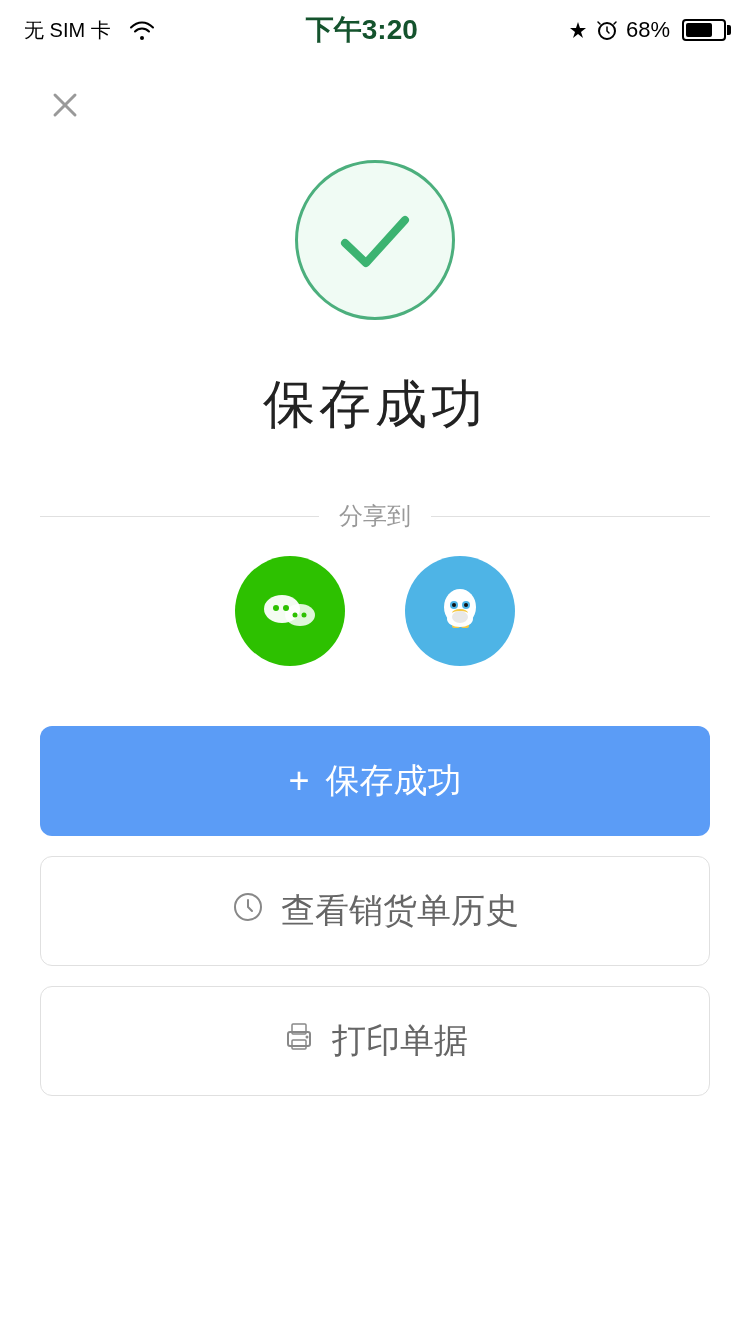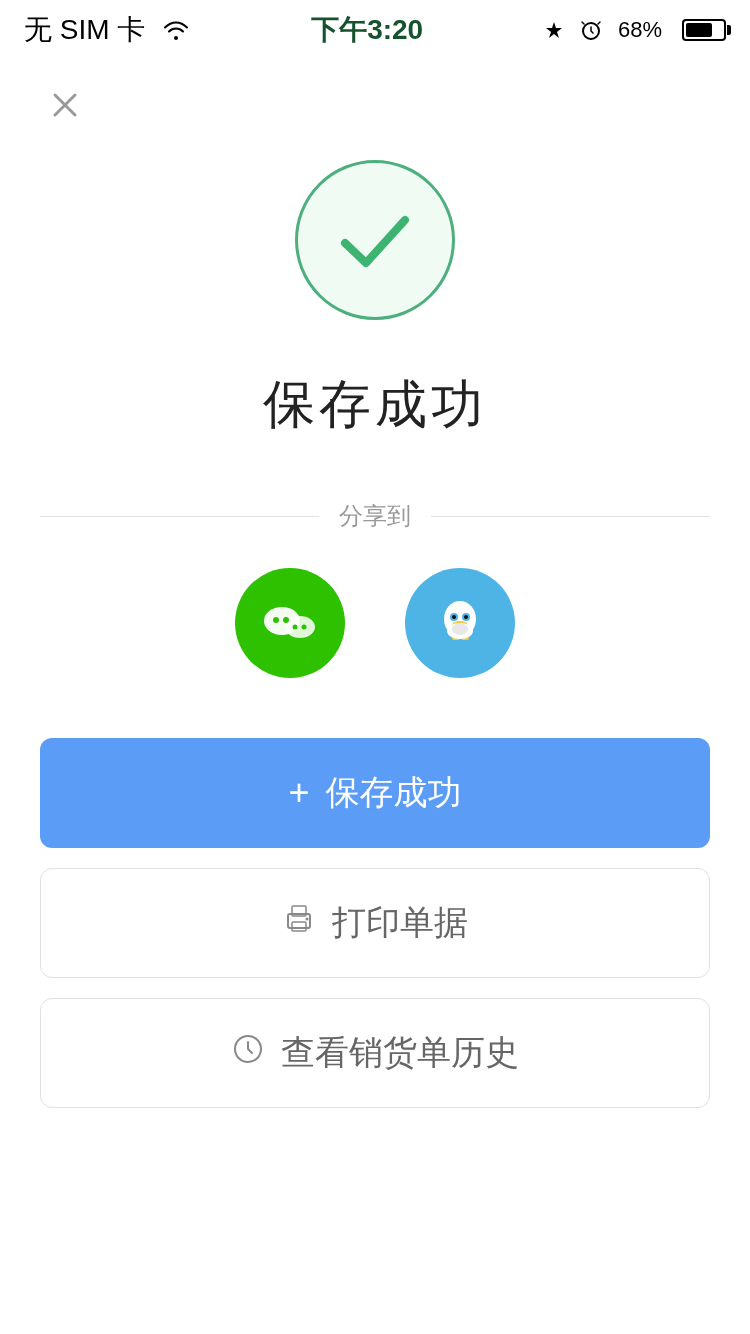--- a/index.html
+++ b/index.html
@@ -20,33 +20,33 @@
       display: flex;
       align-items: center;
       justify-content: space-between;
       padding: 0 24px;
       background: #fff;
     }
     .status-left {
       display: flex;
       align-items: center;
       gap: 17px;
-      font-size: 28px;
+      font-size: 20px;
       color: #000;
       font-weight: 500;
     }
     .status-center {
       font-size: 28px;
       font-weight: 600;
       color: #14532d;
     }
     .status-right {
       display: flex;
       align-items: center;
-      gap: 16px;
+      gap: 8px;
       font-size: 22px;
       color: #000;
     }
 
     
     .wifi-icon {
       width: 28px; height: 20px;
       display: inline-block;
     }
     .battery-icon {
@@ -129,21 +129,21 @@
 
     
     .share-section {
       width: 100%;
       margin-bottom: 60px;
     }
     .share-divider {
       display: flex;
       align-items: center;
       gap: 20px;
-      margin-bottom: 36px;
+      margin-bottom: 24px;
     }
     .divider-line {
       flex: 1;
       height: 1px;
       background: #e0e0e0;
     }
     .divider-text {
       font-size: 24px;
       color: #999;
     }
@@ -286,38 +286,38 @@
         </svg>
       </div>
     </div>
   </div>
 
   <div class="action-buttons">
 
     <button class="btn btn-primary">
       <span style="font-size:36px;font-weight:300;">+</span>
       <span style="font-size:34px;">保存成功</span>
+    </button>
+
+    <button class="btn btn-secondary">
+      <span>
+        <svg width="34" height="34" viewBox="0 0 34 34" fill="none">
+          <circle cx="17" cy="17" r="13" stroke="#888" stroke-width="2" fill="none"></circle>
+          <path d="M17 10v7l4 4" stroke="#888" stroke-width="2" stroke-linecap="round" stroke-linejoin="round" fill="none"></path>
+        </svg>
+      </span>
+      <span>查看销货单历史</span>
     </button>
 
     <button class="btn btn-secondary">
       <span>
         <svg width="34" height="34" viewBox="0 0 34 34" fill="none">
           <rect x="6" y="12" width="22" height="14" rx="2" stroke="#888" stroke-width="2" fill="none"></rect>
           <rect x="10" y="20" width="14" height="9" rx="1" stroke="#888" stroke-width="1.5" fill="none"></rect>
           <rect x="10" y="4" width="14" height="10" rx="1" stroke="#888" stroke-width="1.5" fill="none"></rect>
           <circle cx="25" cy="17" r="1.5" fill="#888"></circle>
         </svg>
       </span>
       <span>打印单据</span>
     </button>
-
-    <button class="btn btn-secondary">
-      <span>
-        <svg width="34" height="34" viewBox="0 0 34 34" fill="none">
-          <circle cx="17" cy="17" r="13" stroke="#888" stroke-width="2" fill="none"></circle>
-          <path d="M17 10v7l4 4" stroke="#888" stroke-width="2" stroke-linecap="round" stroke-linejoin="round" fill="none"></path>
-        </svg>
-      </span>
-      <span>查看销货单历史</span>
-    </button>
   </div>
 
 </div>
 
 </body></html>

